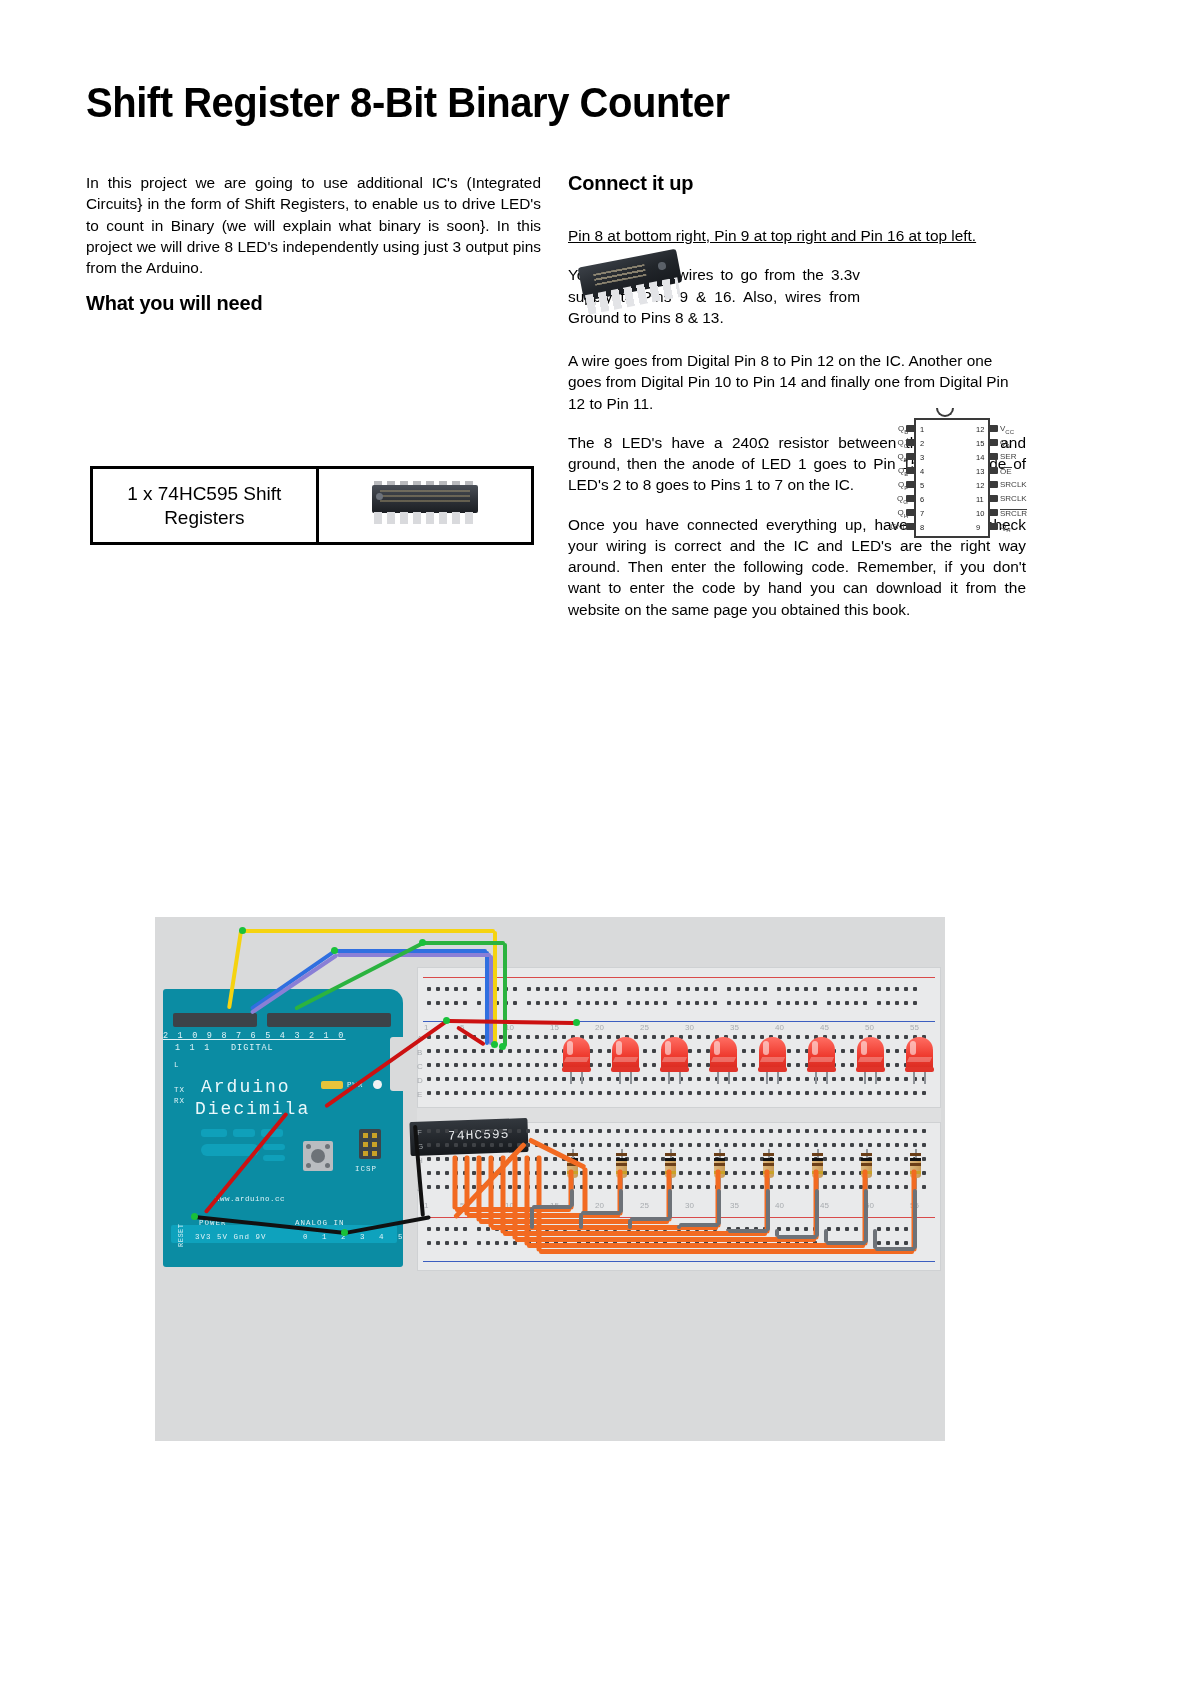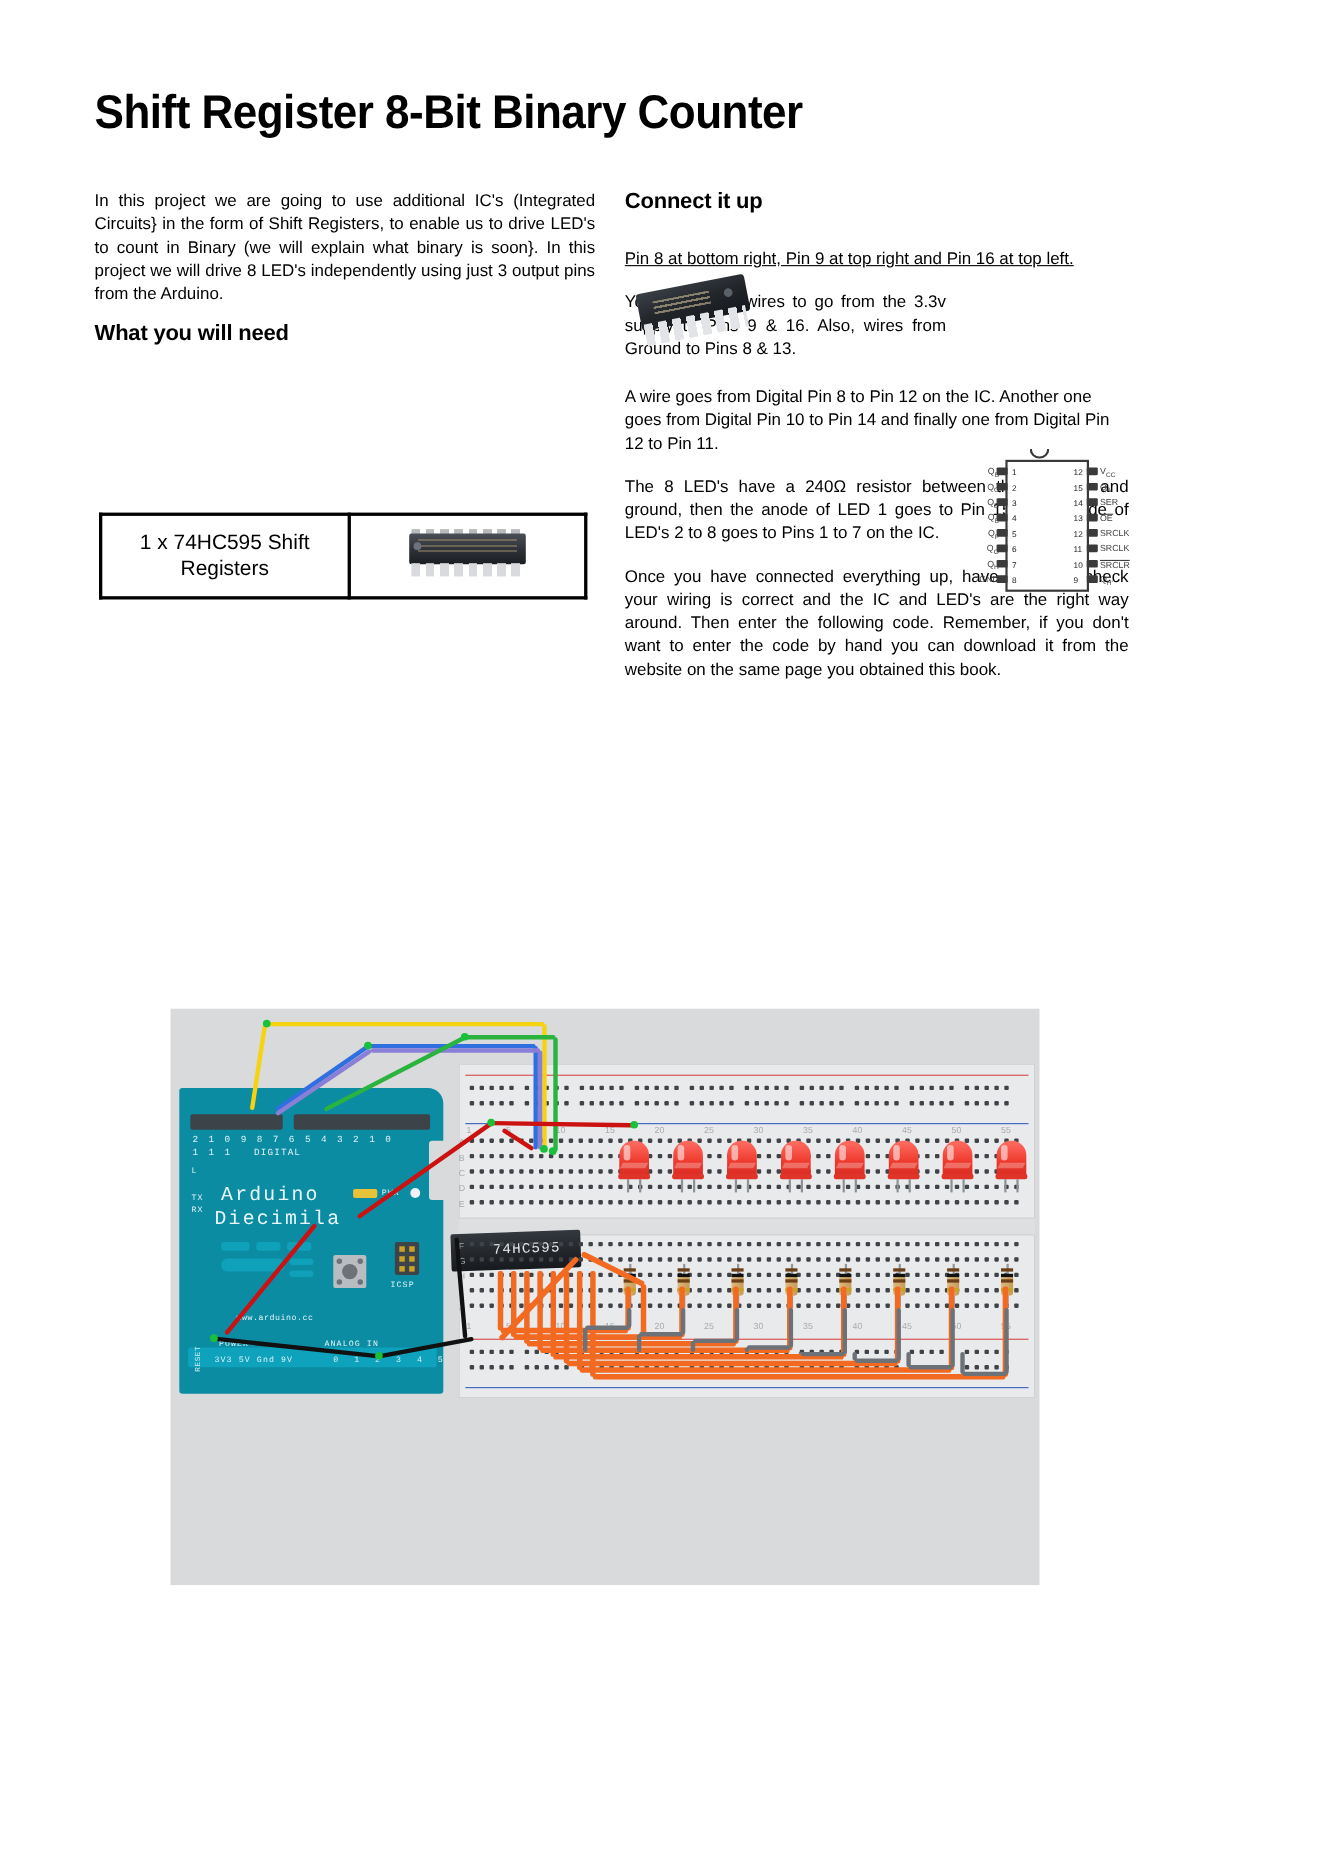--- a/index.html
+++ b/index.html
@@ -364,21 +364,21 @@
       <div class="rail-line" style="left:268px; top:104px; width:512px; background:#3b5ec0;"></div>
       <div class="rail-line" style="left:268px; top:300px; width:512px; background:#d94a4a;"></div>
       <div class="rail-line" style="left:268px; top:344px; width:512px; background:#3b5ec0;"></div>
 
       <div class="arduino">
         <div class="ard-notch"></div>
 
         <div class="ard-hdr" id="hdr-left" style="left:10px;  top:24px; width:84px;"></div>
         <div class="ard-hdr" id="hdr-right" style="left:104px; top:24px; width:124px;"></div>
 
-        <div class="ard-txt" style="left:12px; top:42px;">2 1 0 9 8      7 6 5 4 3 2 1 0</div>
+        <div class="ard-txt" style="left:0; top:42px;text-decoration:underline;">2 1 0 9 8      7 6 5 4 3 2 1 0</div>
         <div class="ard-txt" style="left:12px; top:54px;">1 1 1</div>
         <div class="ard-txt" style="left:68px; top:54px; letter-spacing:1px;">DIGITAL</div>
 
         <div class="ard-small" style="left:11px; top:72px;">L</div>
         <div class="ard-small" style="left:11px; top:97px;">TX</div>
         <div class="ard-small" style="left:11px; top:108px;">RX</div>
 
         <div class="ard-brand" style="left:38px; top:88px;">Arduino</div>
         <div class="ard-brand" style="left:32px; top:110px;">Diecimila</div>
 

